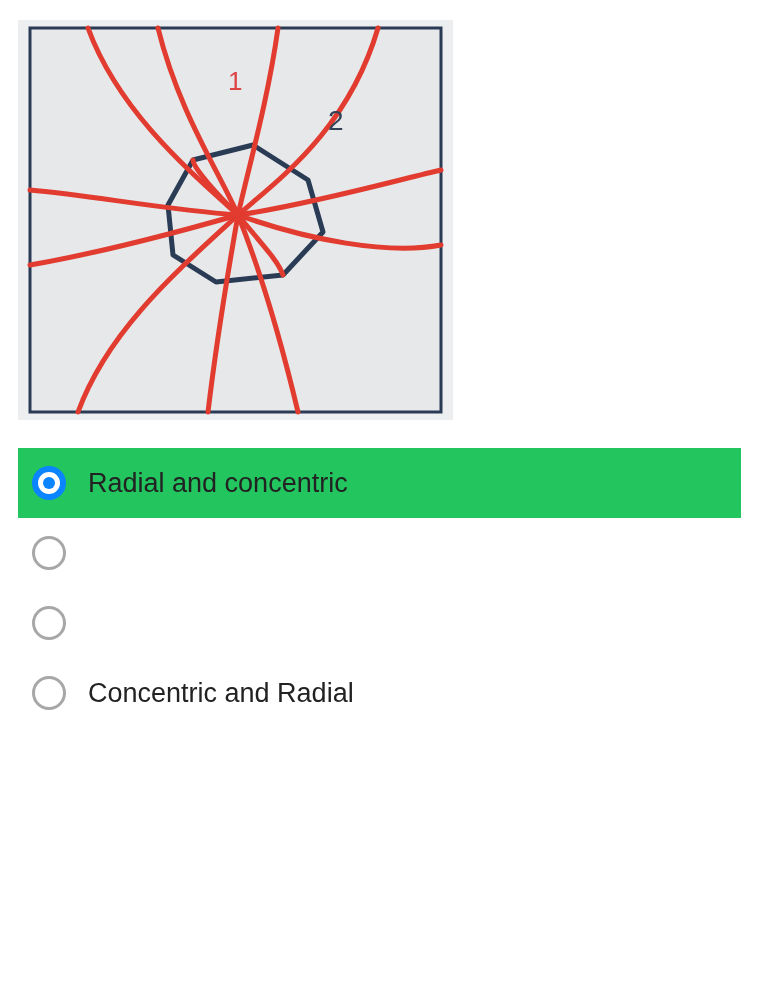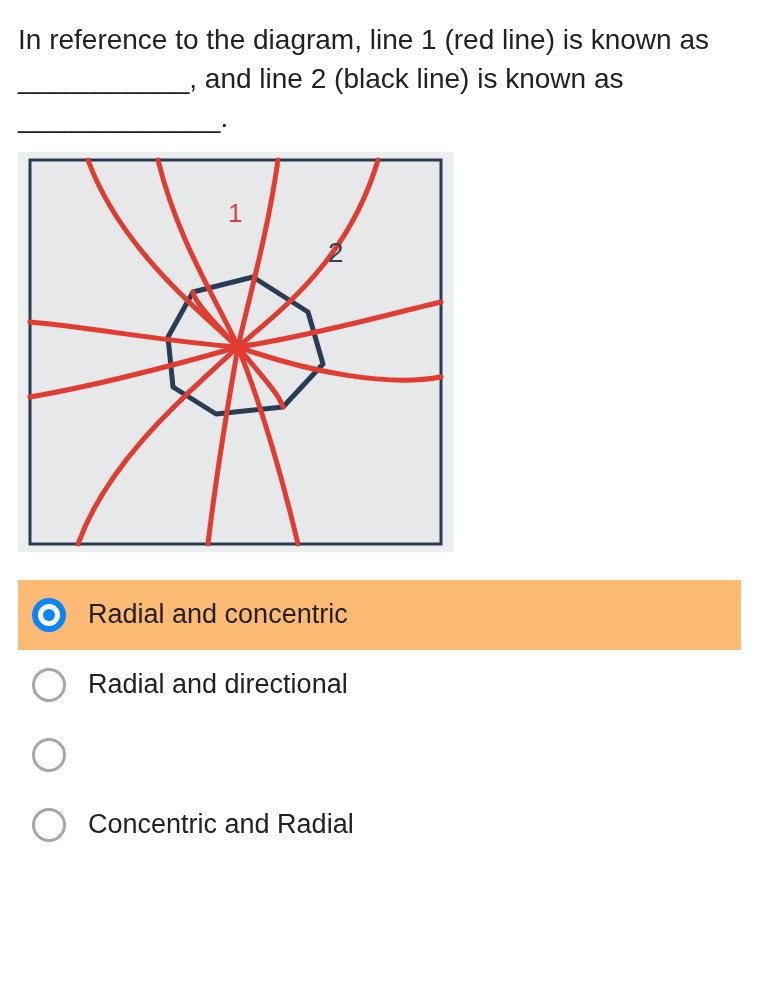--- a/index.html
+++ b/index.html
@@ -33,21 +33,21 @@
   }
   .option {
     display: flex;
     align-items: center;
     padding: 18px 14px;
     font-size: 27px;
     color: #222;
     cursor: pointer;
   }
   .option.selected {
-    background: #fdba74;
+    background: #22c55e;
   }
   .radio {
     width: 34px;
     height: 34px;
     border: 3px solid #a7a7a7;
     border-radius: 50%;
     margin-right: 22px;
     box-sizing: border-box;
     position: relative;
     flex: 0 0 34px;
@@ -65,21 +65,20 @@
     border-radius: 50%;
     transform: translate(-50%, -50%);
   }
   svg { display:block; }
 </style>
 </head>
 <body>
 
 <div class="page">
 
-  <div class="question">In reference to the diagram, line 1 (red line) is known as ___________, and line 2 (black line) is known as _____________.</div>
 
   <div class="diagram-wrap">
     <svg viewBox="0 0 435 400" width="435" height="400">
 
       <rect x="12" y="8" width="411" height="384" fill="#e6e8ea" stroke="#2a3b55" stroke-width="3"></rect>
 
       <path d="M150 185
                L175 140
                L235 125
                L290 160
@@ -109,21 +108,20 @@
     </svg>
   </div>
 
   <div class="options">
     <div class="option selected">
       <span class="radio"></span>
       <span>Radial and concentric</span>
     </div>
     <div class="option">
       <span class="radio"></span>
-      <span>Radial and directional</span>
     </div>
     <div class="option">
       <span class="radio"></span>
     </div>
     <div class="option">
       <span class="radio"></span>
       <span>Concentric and Radial</span>
     </div>
   </div>
 

